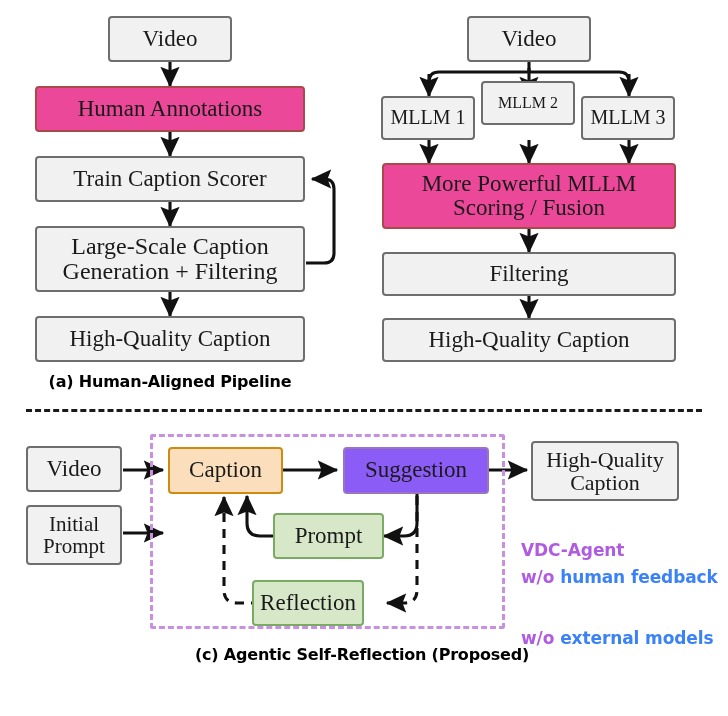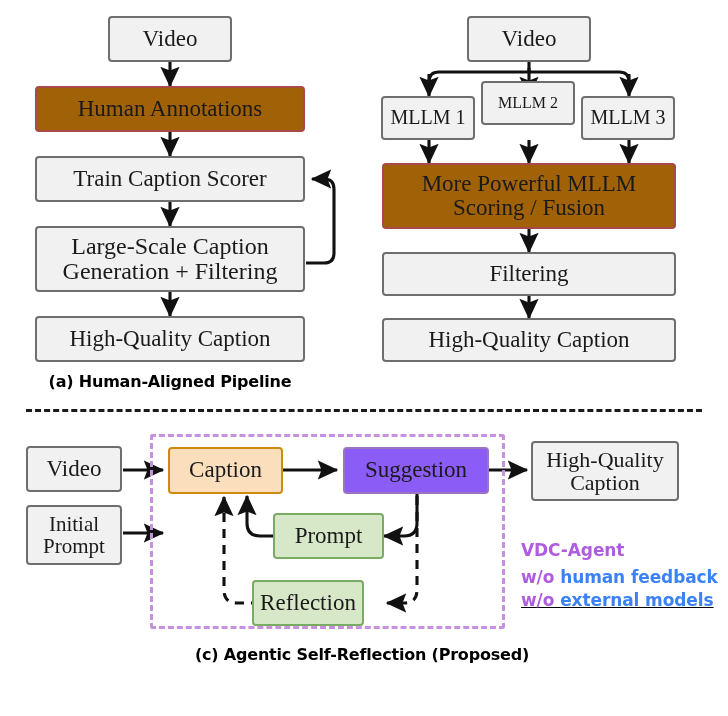--- a/index.html
+++ b/index.html
@@ -8,21 +8,21 @@
 
   .stage{position:absolute;left:0;top:0;width:728px;height:716px;}
 
   
   .node{position:absolute;box-sizing:border-box;display:flex;
         align-items:center;justify-content:center;text-align:center;
         border-radius:4px;line-height:1.06;
         font-family:"Liberation Serif","DejaVu Serif",serif;
         color:#1a1a1a;}
   .node.grey{background:#f1f1f1;border:2.2px solid #6e6e6e;}
-  .node.red{background:#a16207;border:2.2px solid #a84a4a;}
+  .node.red{background:#ec4899;border:2.2px solid #a84a4a;}
   .node.orange{background:#fbdfbc;border:2.4px solid #cf8b10;}
   .node.purple{background:#8b5cf6;border:2.4px solid #9a74bf;}
   .node.green{background:#d7e8c9;border:2.4px solid #79ab64;}
 
   .node span{display:block;width:100%;padding:0 4px;}
 
   
   .caption{position:absolute;text-align:center;color:#000;
            font-family:"DejaVu Sans","Liberation Sans",sans-serif;
            font-size:16px;font-weight:700;letter-spacing:-0.2px;
@@ -180,19 +180,19 @@
     <span>High-Quality
 Caption</span>
   </div>
 
   <div class="legend" style="left:521px;top:540px;">
     <span class="pu">VDC-Agent</span>
   </div>
   <div class="legend" style="left:521px;top:567px;">
     <span class="pu">w/o </span><span class="rd">human feedback</span>
   </div>
-  <div class="legend" style="left:521px;top:590px;text-decoration:underline;">
+  <div class="legend" style="left:521px;top:628px;">
     <span class="pu">w/o </span><span class="rd">external models</span>
   </div>
 
   <div class="caption" style="left:0;top:645px;width:724px;">(c) Agentic Self-Reflection (Proposed)</div>
 
 </div>
 
 </body></html>

